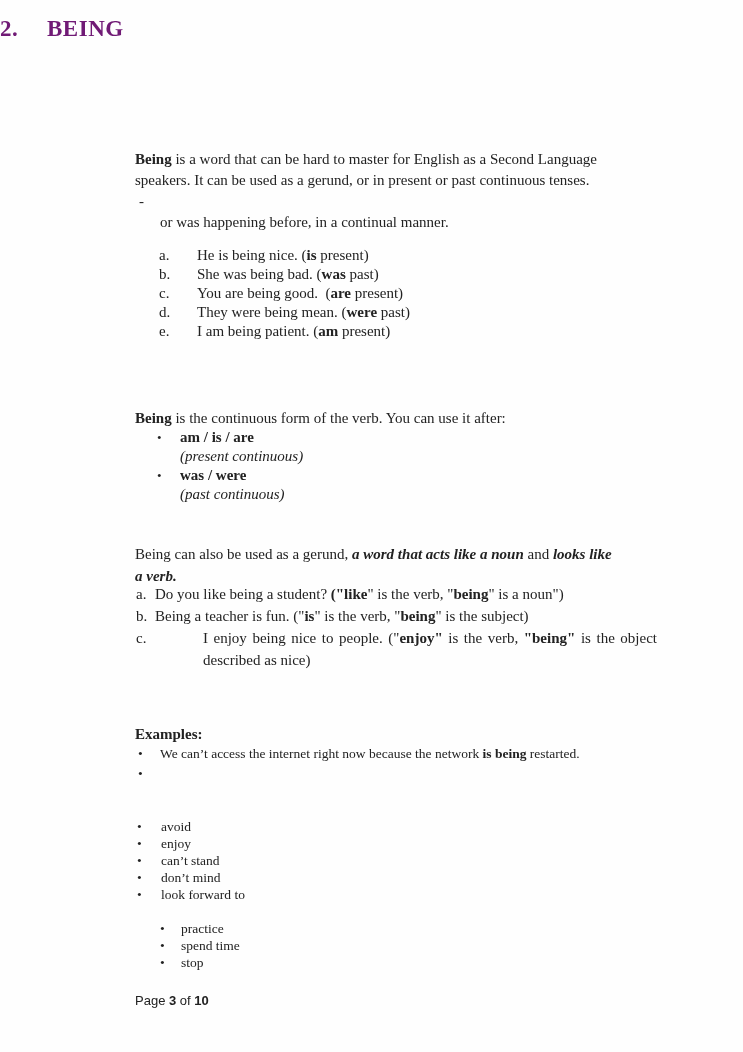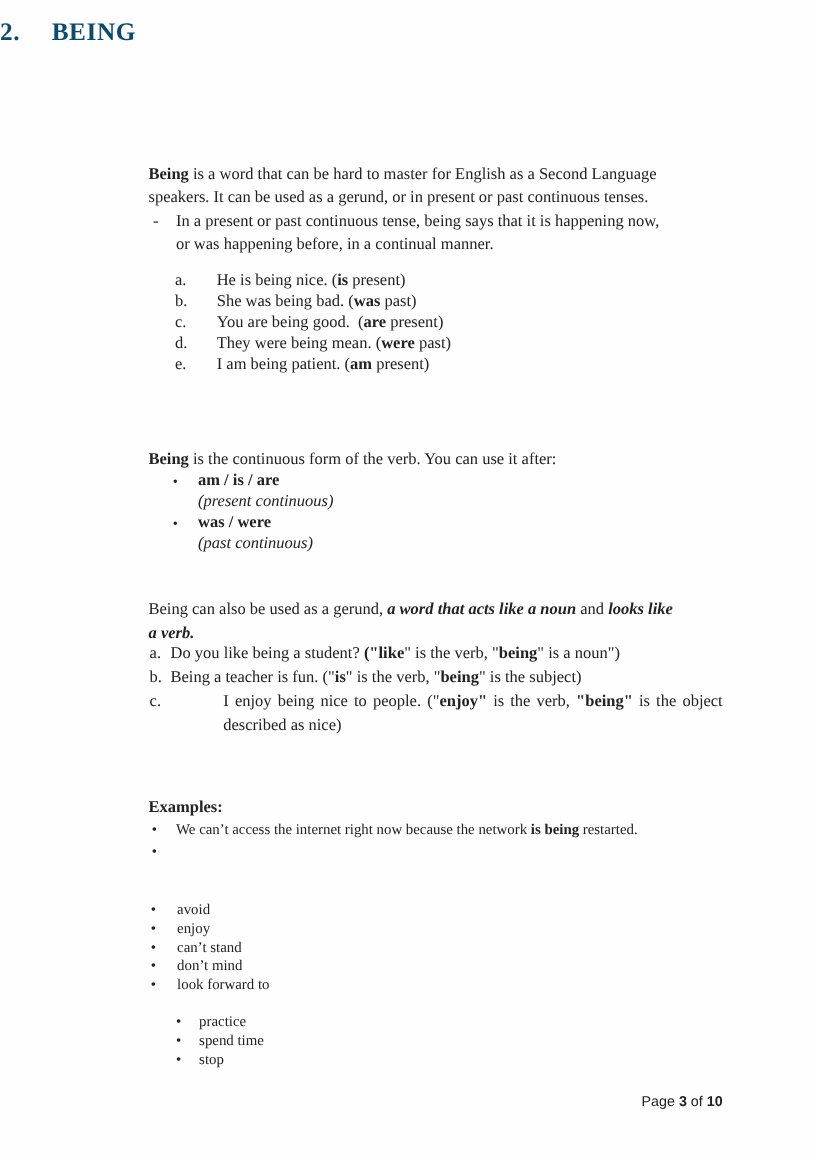--- a/index.html
+++ b/index.html
@@ -12,21 +12,21 @@
     font-family:"Liberation Serif","DejaVu Serif",serif;
     font-size:15px;
     overflow:hidden;
   }
   .b{font-weight:700;}
   .i{font-style:italic;}
   .blk{position:absolute;left:135px;width:522px;line-height:21px;}
   .nowrap{white-space:nowrap;}
 
   .title{top:88px;left:88px;width:560px;font-size:23px;line-height:27px;
-         font-weight:700;color:#0c4a6e;letter-spacing:0.5px;}
+         font-weight:700;color:#701a75;letter-spacing:0.5px;}
   .title .tnum{display:inline-block;width:47px;}
 
   .intro{top:134px;}
   .dash-row{top:191px;display:flex;}
   .dash-row .marker{display:inline-block;width:21px;padding-left:4px;flex:none;}
 
   .list{list-style:none;margin:0;padding:0;}
   .list li{display:flex;}
   .list .marker{flex:none;display:inline-block;}
 
@@ -56,35 +56,35 @@
   .verbs-intro{top:794px;}
 
   .vlist{top:818px;line-height:17px;font-size:13.5px;}
   .vlist li{padding-left:2px;}
   .vlist .marker{width:24px;}
 
   .sublist{top:920px;line-height:17px;font-size:13.5px;}
   .sublist li{padding-left:25px;}
   .sublist .marker{width:21px;}
 
-  .footer{top:980px;text-align:right;font-family:"Liberation Sans","DejaVu Sans",sans-serif;
+  .footer{top:980px;font-family:"Liberation Sans","DejaVu Sans",sans-serif;
           font-size:13px;line-height:16px;}
 </style>
 </head>
 <body>
 
 <div class="page">
 
   <h1 class="title"><span class="tnum">2.</span><span>BEING</span></h1>
 
   <p class="blk intro nowrap"><span class="b">Being</span><span> is a word that can be hard to master for English as a Second Language</span><br><span>speakers. It can be used as a gerund, or in present or past continuous tenses.</span></p>
 
   <div class="blk dash-row">
     <span class="marker">-</span>
-    <div class="nowrap"><span>In a present or past continuous tense, being says that it is happening now,</span><br><span>or was happening before, in a continual manner.</span></div>
+    <div class="nowrap"><br><span>or was happening before, in a continual manner.</span></div>
   </div>
 
   <ol class="blk list list1">
     <li>
         <span class="marker">a.</span>
         <span class="nowrap"><span>He is being nice. (</span><span class="b">is</span><span> present)</span></span>
       </li>
     <li>
         <span class="marker">b.</span>
         <span class="nowrap"><span>She was being bad. (</span><span class="b">was</span><span> past)</span></span>

